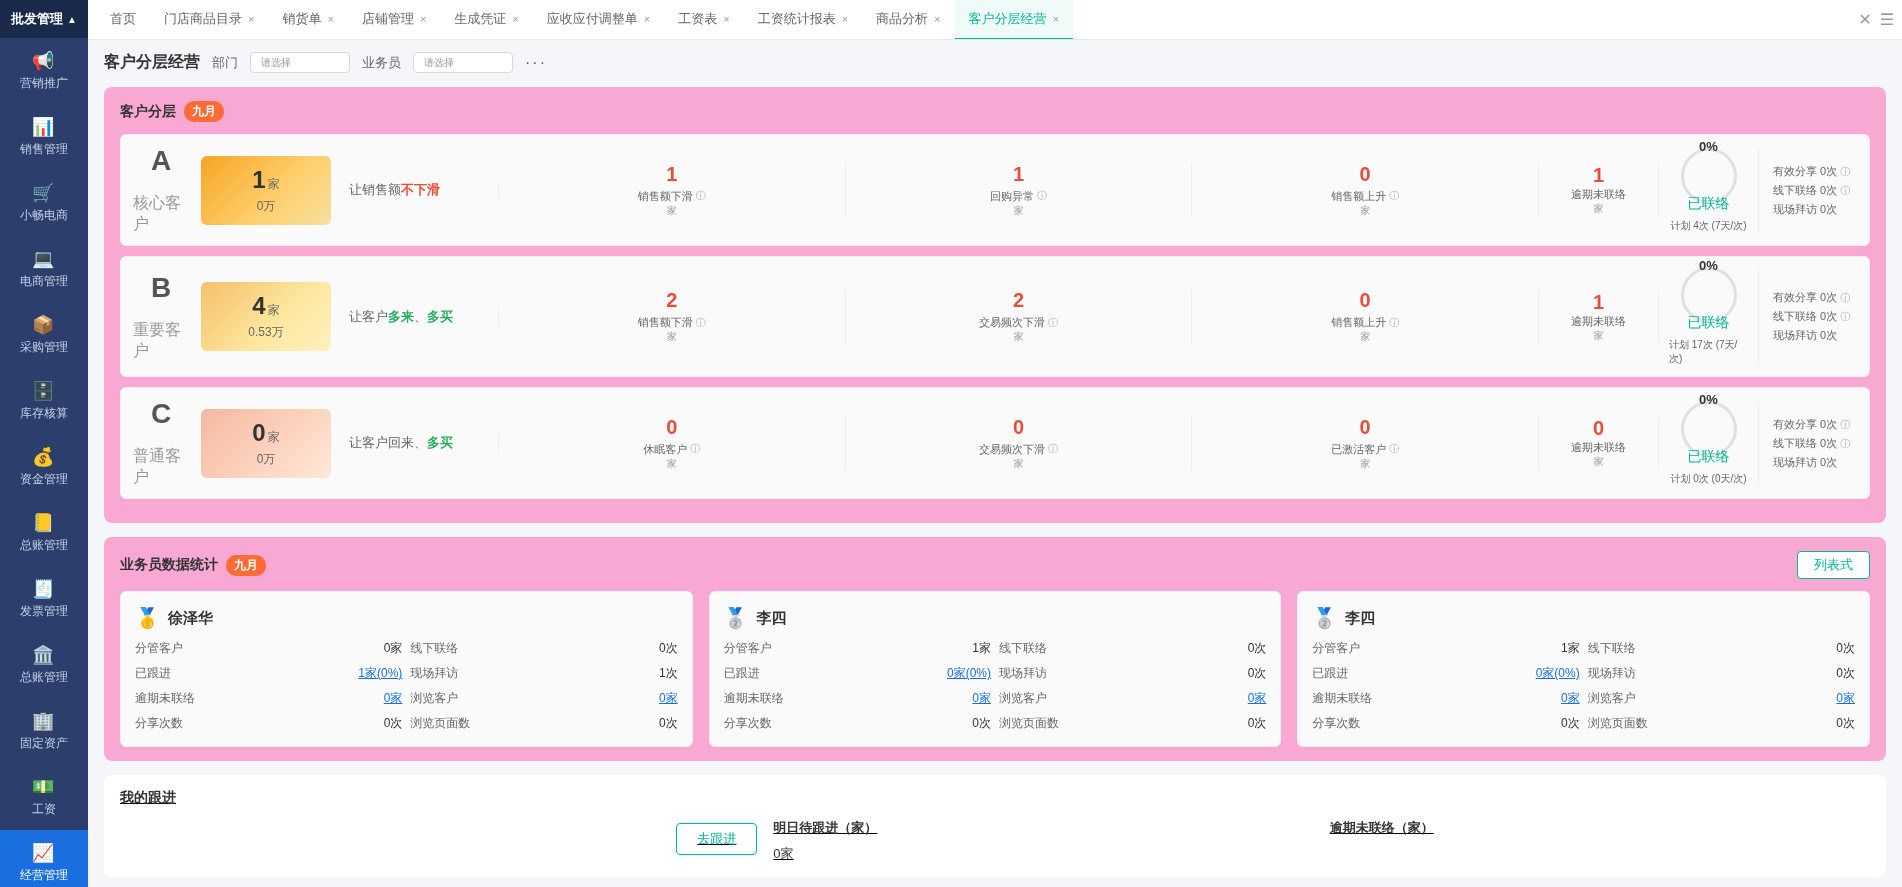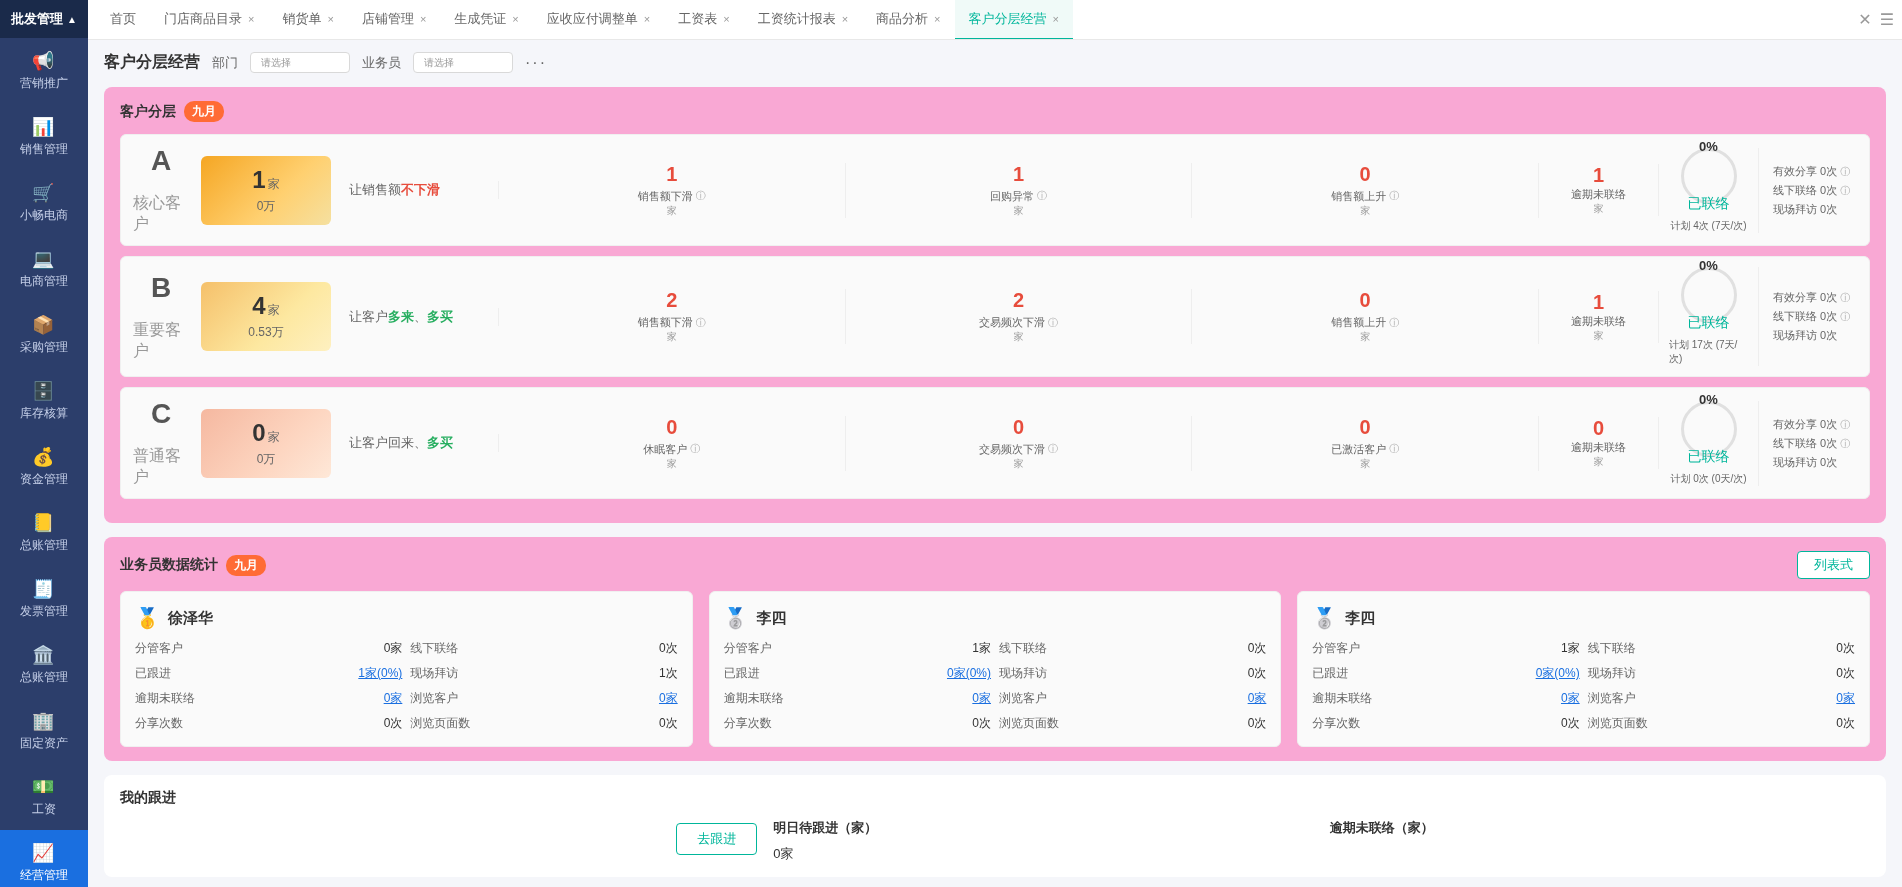--- a/index.html
+++ b/index.html
@@ -224,21 +224,21 @@
     .staff-grid { display: grid; grid-template-columns: 1fr 1fr 1fr; gap: 16px; }
     .staff-card { background: #fafafa; border-radius: 6px; padding: 14px; border: 1px solid #f0f0f0; }
     .staff-name-row { display: flex; align-items: center; gap: 8px; font-size: 15px; font-weight: bold; color: #333; margin-bottom: 10px; }
     .staff-medal { font-size: 20px; }
     .staff-stats-grid { display: grid; grid-template-columns: 1fr 1fr; gap: 8px; font-size: 12px; }
     .staff-stat-row { display: flex; align-items: center; justify-content: space-between; color: #666; }
     .staff-stat-val { color: #1a6fe0; text-decoration: underline; cursor: pointer; }
     .staff-stat-val.plain { color: #333; text-decoration: none; cursor: default; }
 
     
-    .followup-section { background: #fff; border-radius: 8px; padding: 14px 16px; margin-bottom: 14px; }
+    .followup-section { background: #fff; border-radius: 8px; padding: 14px 16px; margin-bottom: 14px; text-decoration: underline; }
     .followup-title { font-size: 14px; font-weight: bold; color: #333; margin-bottom: 12px; }
     .followup-col-title { font-size: 13px; color: #333; font-weight: bold; margin-bottom: 8px; }
     .goto-btn {
       background: #fff;
       border: 1px solid #00b69b;
       color: #00b69b;
       border-radius: 4px;
       padding: 6px 20px;
       cursor: pointer;
       font-size: 13px;

